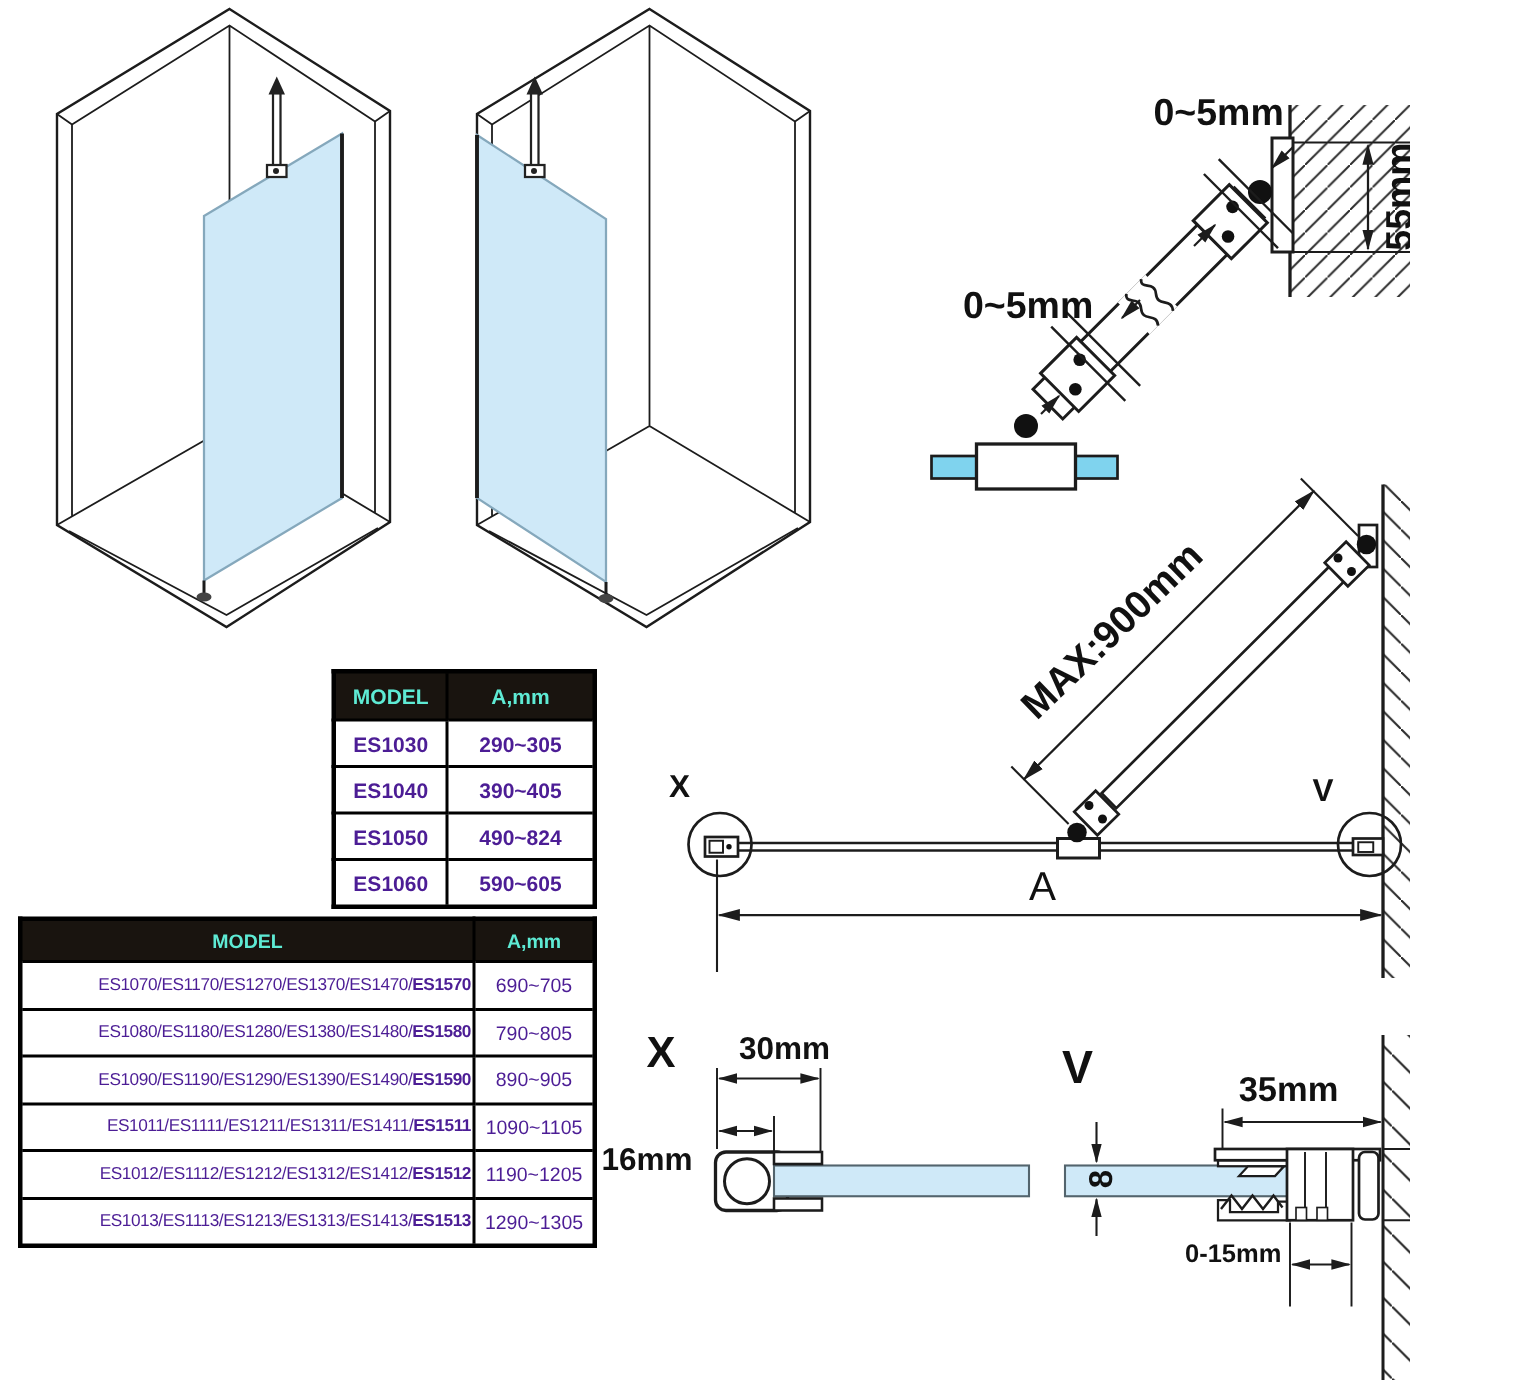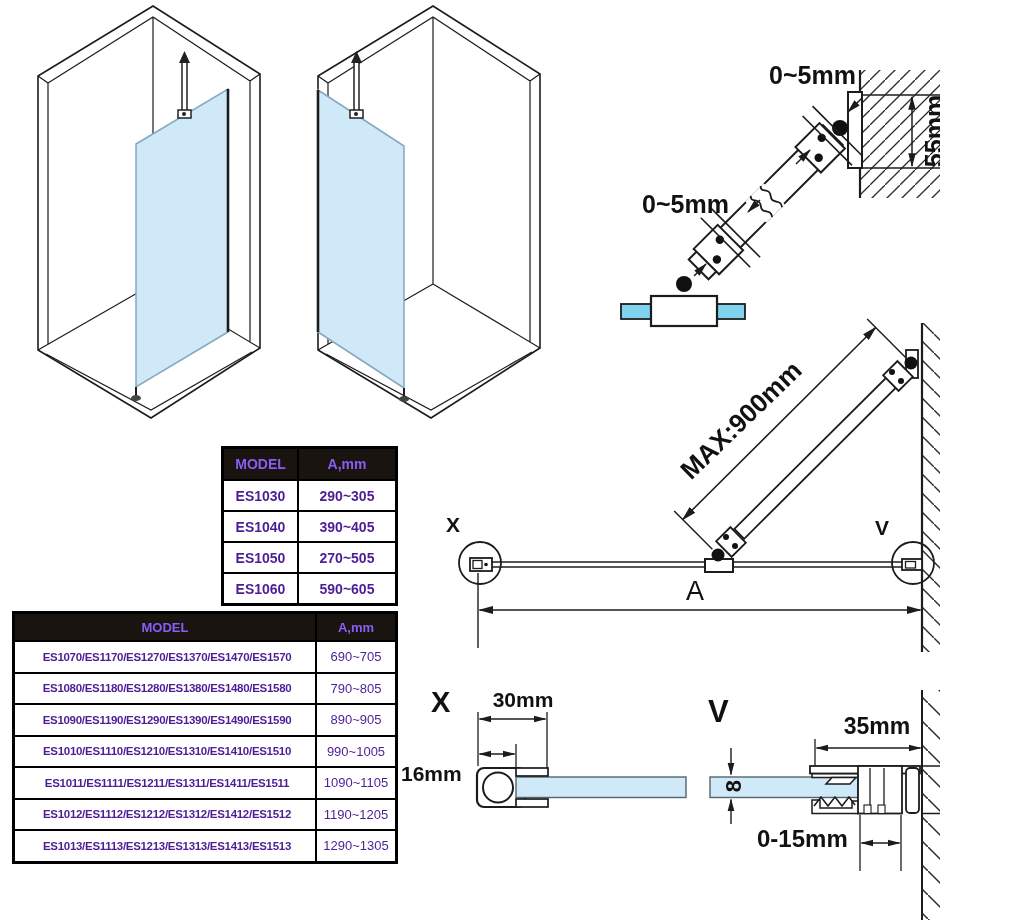--- a/index.html
+++ b/index.html
@@ -8,30 +8,30 @@
   svg{position:absolute;overflow:visible;}
   .ln{stroke:#1c1c1c;fill:none;}
   .lbl{position:absolute;font-family:"Liberation Sans",sans-serif;font-weight:bold;
        color:#111;white-space:nowrap;line-height:1;}
   .ctr{text-align:center;}
   .rot{transform:translate(-50%,-50%) rotate(-90deg);}
   .rot45{transform:translate(-50%,-50%) rotate(-44deg);}
   .w400{font-weight:400;}
   .w600{font-weight:600;}
   table.spec{position:absolute;border-collapse:collapse;background:#fff;border:3px solid #000;}
-  table.spec th{background:#19140f;color:#8b5cf6;font-weight:bold;border:2px solid #000;text-align:center;}
+  table.spec th{background:#19140f;color:#5eead4;font-weight:bold;border:2px solid #000;text-align:center;}
   table.spec td{border:2px solid #000;color:#4c1d95;background:#fff;}
   table.small-t{left:221px;top:446px;width:177px;}
   table.small-t th{height:28px;font-size:14px;}
   table.small-t td{height:27px;font-size:14px;font-weight:600;text-align:center;}
   table.small-t .c1{width:71px;}
   table.big-t{left:12px;top:611px;width:386px;}
   table.big-t th{height:24px;font-size:13px;}
   table.big-t td{height:27.5px;font-size:11.5px;letter-spacing:-0.3px;}
-  table.big-t td.model{width:294px;text-align:center;padding-left:5px;font-weight:bold;}
+  table.big-t td.model{width:294px;text-align:right;padding-left:5px;}
   table.big-t td.aval{text-align:center;font-size:13px;letter-spacing:0;}
 </style>
 </head>
 <body>
 
 <div id="canvas">
 
   <svg style="left:0;top:0" width="560" height="436" viewBox="0 0 560 436">
 
     <g transform="translate(8,2)">
@@ -252,44 +252,44 @@
   <div class="lbl rot45" style="left:741px;top:420px;font-size:26px;">MAX:900mm</div>
   <div class="lbl" style="left:446px;top:514px;font-size:21px;">X</div>
   <div class="lbl" style="left:875px;top:517px;font-size:21px;">V</div>
   <div class="lbl w400" style="left:686px;top:578px;font-size:27px;">A</div>
 
   <div class="lbl" style="left:431px;top:688px;font-size:29px;">X</div>
   <div class="lbl w600 ctr" style="left:484px;top:689px;width:78px;font-size:21px;">30mm</div>
   <div class="lbl w600" style="left:401px;top:763px;font-size:21px;">16mm</div>
 
   <div class="lbl" style="left:708px;top:696px;font-size:31px;">V</div>
-  <div class="lbl ctr" style="left:832px;top:715px;width:90px;font-size:23px;">35mm</div>
+  <div class="lbl ctr" style="left:814px;top:715px;width:90px;font-size:23px;">35mm</div>
   <div class="lbl rot" style="left:734px;top:786px;font-size:22px;">8</div>
   <div class="lbl rot" style="left:991px;top:737px;font-size:24px;">16.3</div>
-  <div class="lbl" style="left:757px;top:827px;font-size:24px;">0-15mm</div>
+  <div class="lbl" style="left:790px;top:827px;font-size:17px;">0-15mm</div>
 
   <table class="spec small-t">
     <thead>
       <tr>
         <th class="c1">MODEL</th>
         <th>A,mm</th>
       </tr>
     </thead>
     <tbody>
         <tr>
           <td>ES1030</td>
           <td>290~305</td>
         </tr>
         <tr>
           <td>ES1040</td>
           <td>390~405</td>
         </tr>
         <tr>
           <td>ES1050</td>
-          <td>270~505</td>
+          <td>490~824</td>
         </tr>
         <tr>
           <td>ES1060</td>
           <td>590~605</td>
         </tr>
       </tbody>
   </table>
 
   <table class="spec big-t">
     <thead>
@@ -305,24 +305,20 @@
         </tr>
         <tr>
           <td class="model"><span>ES1080</span>/<span>ES1180</span>/<span>ES1280</span>/<span>ES1380</span>/<span>ES1480</span>/<b>ES1580</b></td>
           <td class="aval">790~805</td>
         </tr>
         <tr>
           <td class="model"><span>ES1090</span>/<span>ES1190</span>/<span>ES1290</span>/<span>ES1390</span>/<span>ES1490</span>/<b>ES1590</b></td>
           <td class="aval">890~905</td>
         </tr>
         <tr>
-          <td class="model"><span>ES1010</span>/<span>ES1110</span>/<span>ES1210</span>/<span>ES1310</span>/<span>ES1410</span>/<b>ES1510</b></td>
-          <td class="aval">990~1005</td>
-        </tr>
-        <tr>
           <td class="model"><span>ES1011</span>/<span>ES1111</span>/<span>ES1211</span>/<span>ES1311</span>/<span>ES1411</span>/<b>ES1511</b></td>
           <td class="aval">1090~1105</td>
         </tr>
         <tr>
           <td class="model"><span>ES1012</span>/<span>ES1112</span>/<span>ES1212</span>/<span>ES1312</span>/<span>ES1412</span>/<b>ES1512</b></td>
           <td class="aval">1190~1205</td>
         </tr>
         <tr>
           <td class="model"><span>ES1013</span>/<span>ES1113</span>/<span>ES1213</span>/<span>ES1313</span>/<span>ES1413</span>/<b>ES1513</b></td>
           <td class="aval">1290~1305</td>

